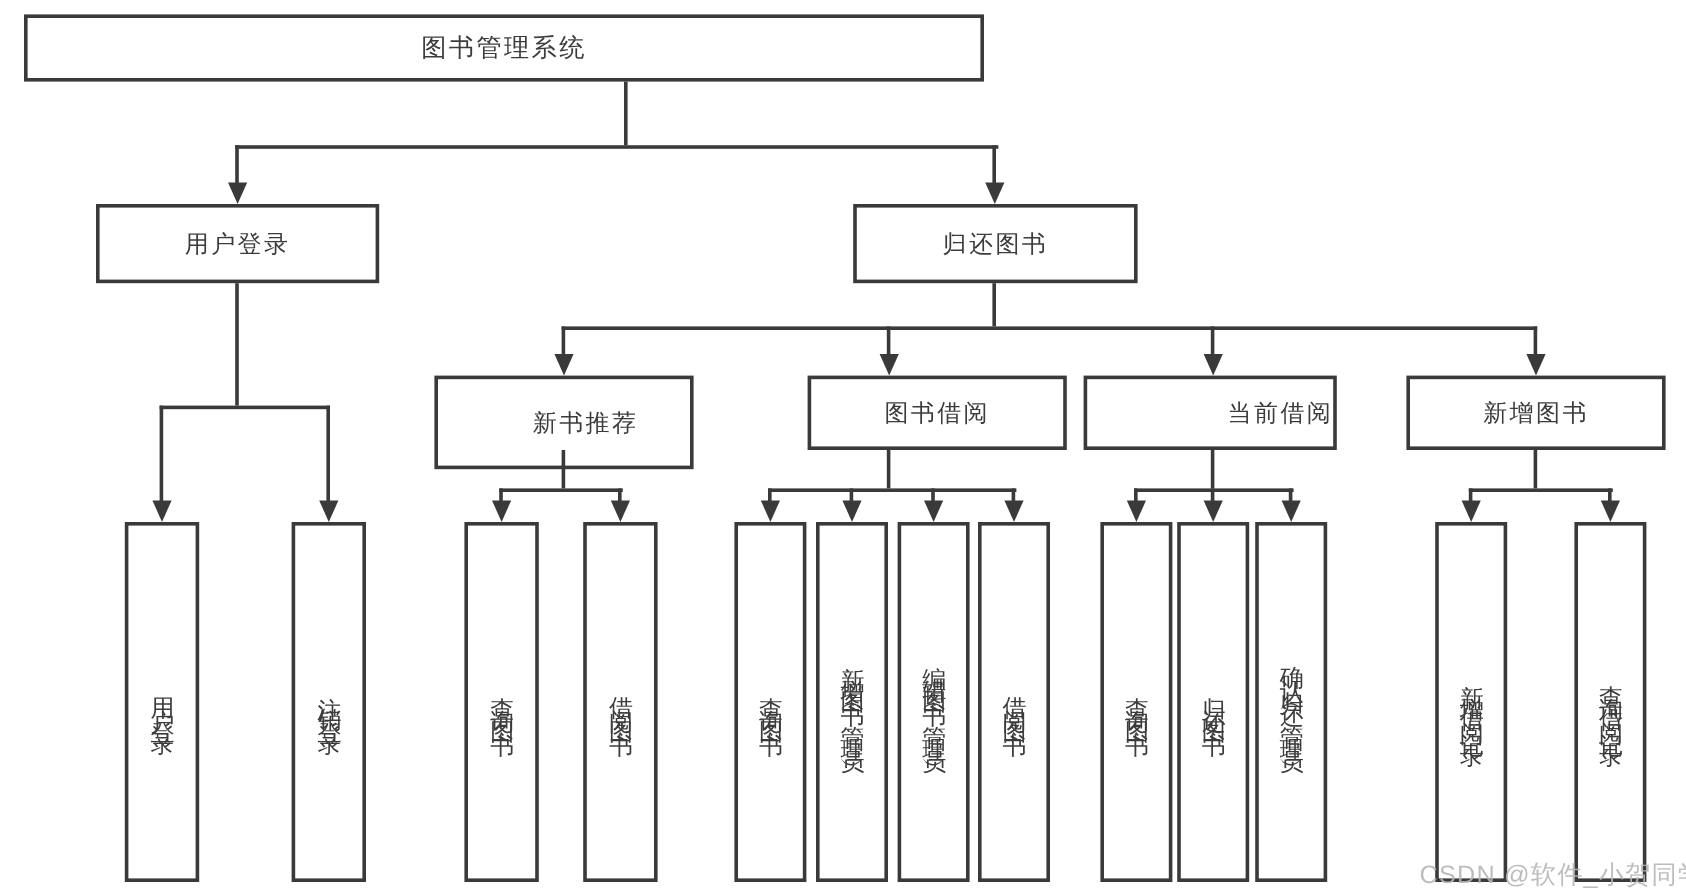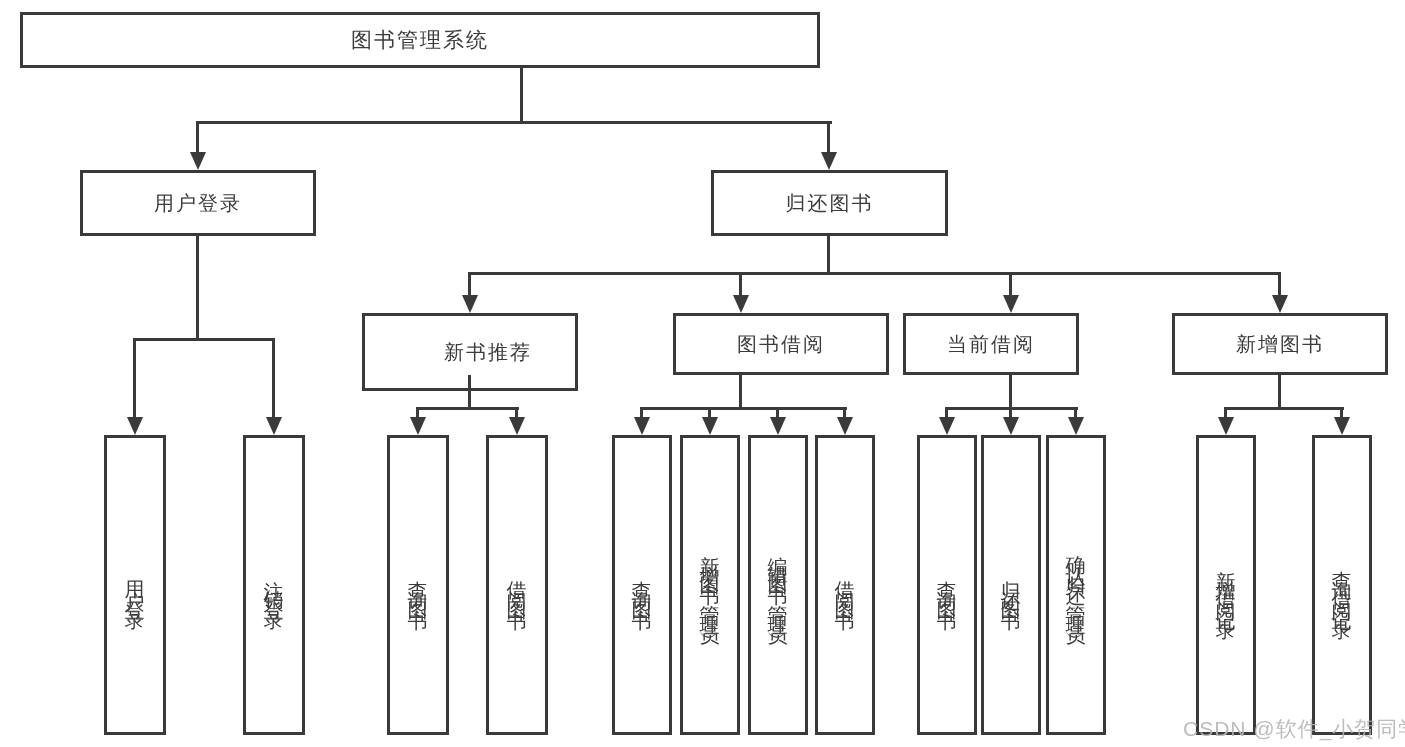--- a/index.html
+++ b/index.html
@@ -101,21 +101,21 @@
   <div class="arrow" style="left:1003px; top:295px;"></div>
   <div class="line-v" style="left:1278px; top:272px; height:25px;"></div>
   <div class="arrow" style="left:1272px; top:295px;"></div>
 
   <div class="box" style="left:362px; top:313px; width:216px; height:78px;padding-left:36px;">
     <span class="hlabel">新书推荐</span>
   </div>
   <div class="box" style="left:633px; top:313px; width:216px; height:62px;margin-left:40px;">
     <span class="hlabel">图书借阅</span>
   </div>
-  <div class="box" style="left:903px; top:313px; width:176px; height:62px;">
+  <div class="box" style="left:903px; top:313px; width:211px; height:62px;justify-content:flex-end;">
     <span class="hlabel">当前借阅</span>
   </div>
   <div class="box" style="left:1172px; top:313px; width:216px; height:62px;">
     <span class="hlabel">新增图书</span>
   </div>
 
   <div class="line-v" style="left:468px; top:375px; height:32px;"></div>
   <div class="line-h" style="left:416px; top:407px; width:103px;"></div>
   <div class="line-v" style="left:416px; top:407px; height:12px;"></div>
   <div class="arrow" style="left:410px; top:417px;"></div>

